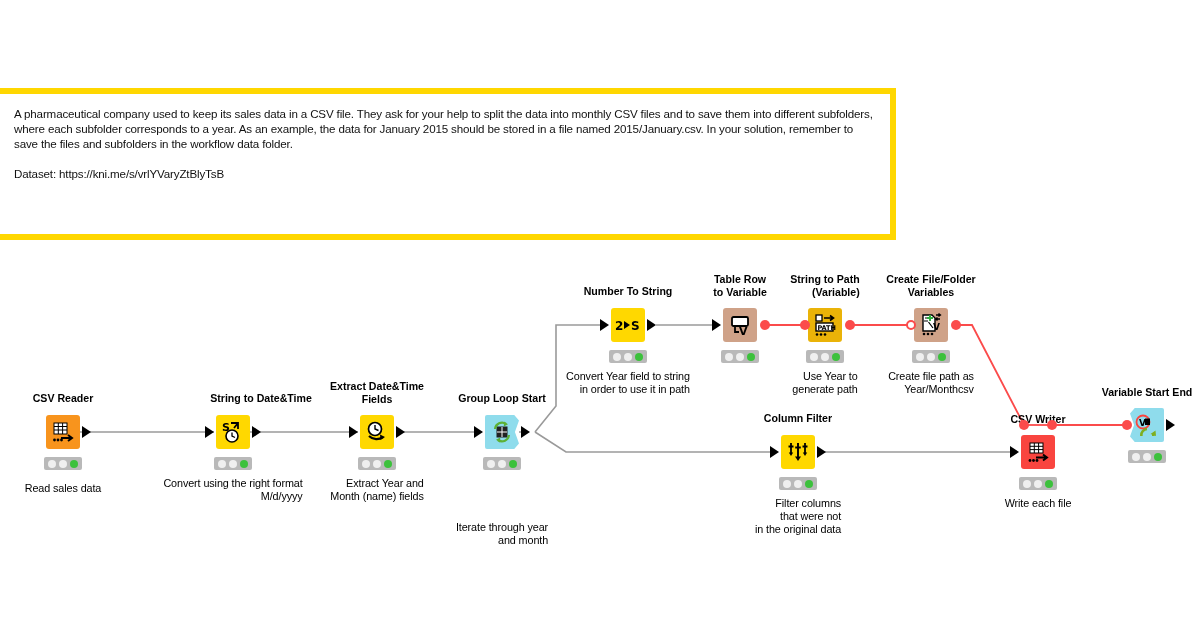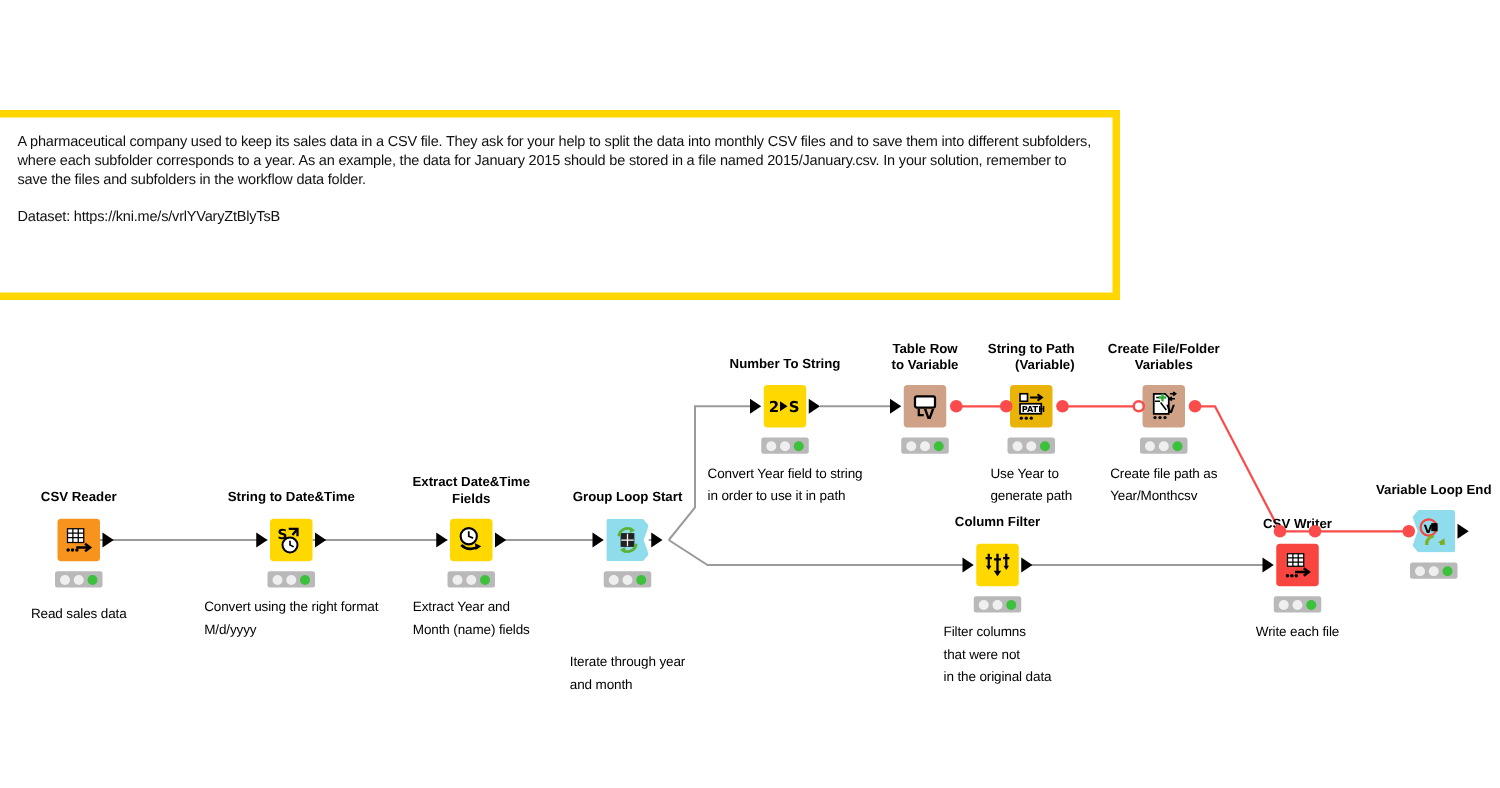--- a/index.html
+++ b/index.html
@@ -63,22 +63,22 @@
     left: 50%; transform: translateX(-50%);
     width: 38px; height: 13px;
     background: #b9b9b9; border-radius: 2px;
     display: flex; align-items: center; justify-content: center; gap: 3px;
   }
   .light { width: 8px; height: 8px; border-radius: 50%; background: #efefef; }
   .light.green { background: #3cc13c; }
   .node-desc {
     position: absolute;
     left: 50%; transform: translateX(-50%);
-    font-size: 10.8px; color: #000; text-align: left;
-    white-space: nowrap; line-height: 18px; letter-spacing: -0.1px;
+    font-size: 10.8px; color: #000; text-align: right;
+    white-space: nowrap; line-height: 13px; letter-spacing: -0.1px;
   }
 
   
   .port-tri {
     position: absolute; width: 0; height: 0;
     border-top: 6px solid transparent;
     border-bottom: 6px solid transparent;
     border-left: 9px solid #000;
   }
   .port-dot {
@@ -141,21 +141,21 @@
     <div class="port-tri" style="left:19px; top:-6px;"></div>
     <div class="status" style="top:25px;">
       <span class="light"></span>
       <span class="light"></span>
       <span class="light green"></span>
     </div>
     <div class="node-desc" style="top:50px;">Read sales data</div>
   </div>
 
   <div class="node" style="left:233px; top:432px;">
-    <div class="node-title" style="top:-40px;">String to Date&amp;Time</div>
+    <div class="node-title" style="top:-40px;margin-left:28px;">String to Date&amp;Time</div>
     <div class="node-box" style="top:-17px; background:#FFD800;">
       <svg class="icon-svg" width="24" height="24" viewBox="0 0 24 24">
         <text x="1" y="11" font-family="DejaVu Sans, sans-serif" font-size="11" font-weight="bold" fill="#000">S</text>
         <path d="M 10 3 L 17 3 L 17 9 M 17 3 L 13 8" stroke="#000" stroke-width="1.8" fill="none"></path>
         <circle cx="11" cy="16" r="6" fill="#fff" stroke="#000" stroke-width="1.6"></circle>
         <path d="M 11 12.5 L 11 16 L 14 17.5" stroke="#000" stroke-width="1.3" fill="none"></path>
       </svg>
     </div>
     <div class="port-tri" style="left:-28px; top:-6px;"></div>
     <div class="port-tri" style="left:19px; top:-6px;"></div>
@@ -350,21 +350,21 @@
     <div class="port-dot" style="left:9px; top:-32px;"></div>
     <div class="status" style="top:25px;">
       <span class="light"></span>
       <span class="light"></span>
       <span class="light green"></span>
     </div>
     <div class="node-desc" style="top:45px;">Write each file</div>
   </div>
 
   <div class="node" style="left:1147px; top:425px;">
-    <div class="node-title" style="top:-39px;">Variable Loop End</div>
+    <div class="node-title" style="top:-39px;">Variable Start End</div>
     <div class="node-box loopend" style="top:-17px; background:#8FDCEC;">
       <svg class="icon-svg" width="26" height="22" viewBox="0 0 26 22">
         <circle cx="9" cy="8" r="6.5" fill="none" stroke="#F9453F" stroke-width="1.8"></circle>
         <text x="5" y="12" font-family="DejaVu Sans, sans-serif" font-size="9" font-weight="bold" fill="#000">V</text>
         <rect x="11" y="4.5" width="5" height="6.5" fill="#000"></rect>
         <path d="M 13 15 A 6 6 0 1 0 19 19" stroke="#7FAF20" stroke-width="2.6" fill="none"></path>
         <path d="M 21.5 16.5 L 22 22 L 16.5 20 Z" fill="#7FAF20"></path>
       </svg>
     </div>
     <div class="port-dot" style="left:-25px; top:-5px;"></div>

